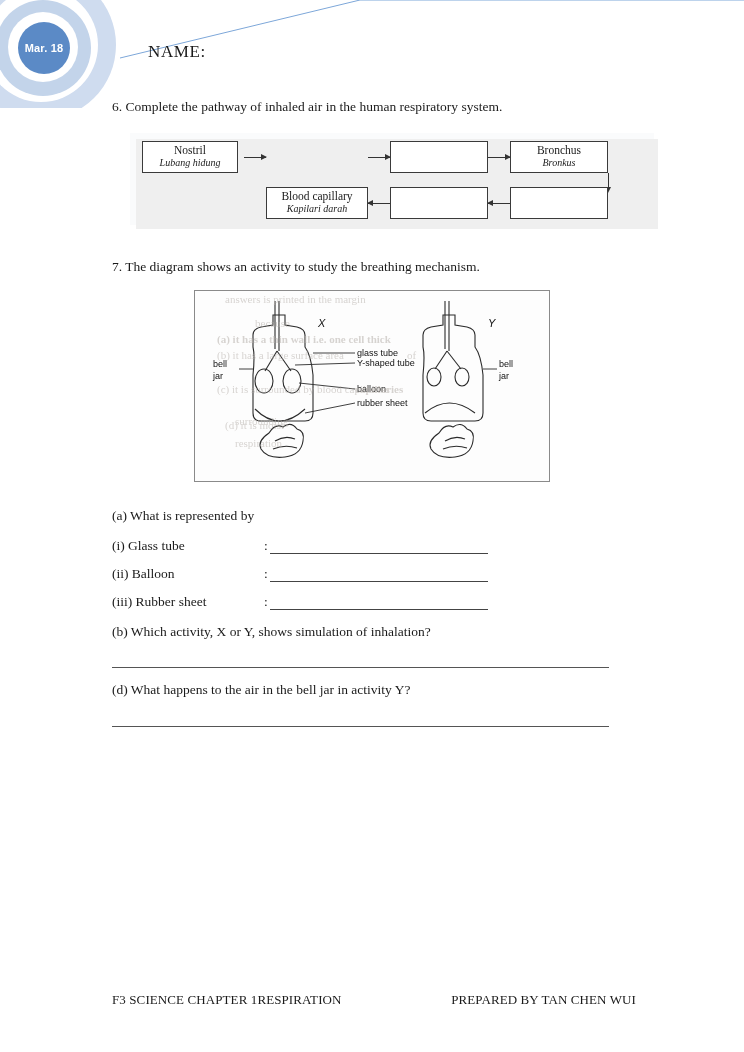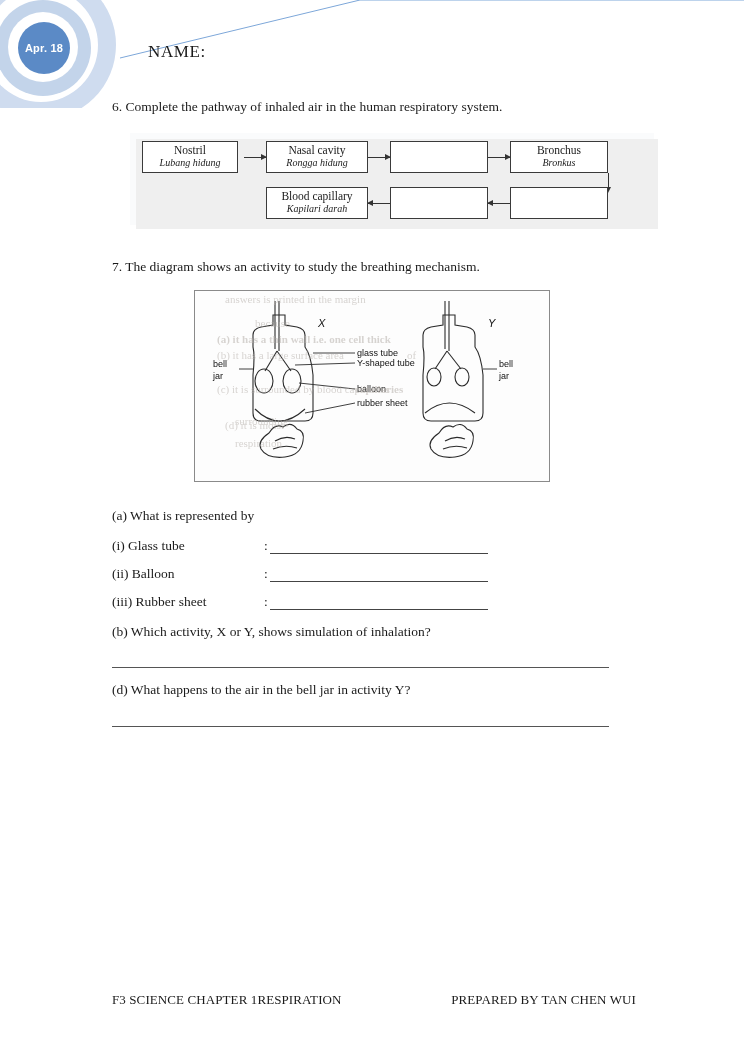--- a/index.html
+++ b/index.html
@@ -230,21 +230,21 @@
 </head>
 <body>
 
 <div class="corner-deco">
   <div class="ring ring1"></div>
   <div class="ring ring2"></div>
   <div class="ring ring3"></div>
   <div class="ring ring4"></div>
   <div class="ring ring5"></div>
 </div>
-<div class="date-badge">Apr. 18</div>
+<div class="date-badge">Mar. 18</div>
 
 <svg class="header-line" viewBox="0 0 624 60" preserveAspectRatio="none">
   <line x1="0" y1="58" x2="240" y2="0" stroke="#7da7d9" stroke-width="1"></line>
   <line x1="240" y1="0" x2="624" y2="0" stroke="#7da7d9" stroke-width="1"></line>
 </svg>
 
 <div class="name-label">NAME:</div>
 
 <div class="page">
 
@@ -252,24 +252,20 @@
 
   <div class="flow-wrap">
     <div class="flow-shadow"></div>
 
     <div class="fbox" style="left:12px; top:8px; width:96px; height:32px;">
       <span class="l1">Nostril</span>
       <span class="l2">Lubang hidung</span>
     </div>
     <div class="arrow" style="left:114px; top:24px; width:22px;"></div>
 
-    <div class="fbox" style="left:136px; top:8px; width:102px; height:32px;">
-      <span class="l1">Nasal cavity</span>
-      <span class="l2">Rongga hidung</span>
-    </div>
     <div class="arrow" style="left:238px; top:24px; width:22px;"></div>
 
     <div class="fbox" style="left:260px; top:8px; width:98px; height:32px;">
       <span class="l1"></span>
     </div>
     <div class="arrow" style="left:358px; top:24px; width:22px;"></div>
 
     <div class="fbox" style="left:380px; top:8px; width:98px; height:32px;">
       <span class="l1">Bronchus</span>
       <span class="l2">Bronkus</span>

